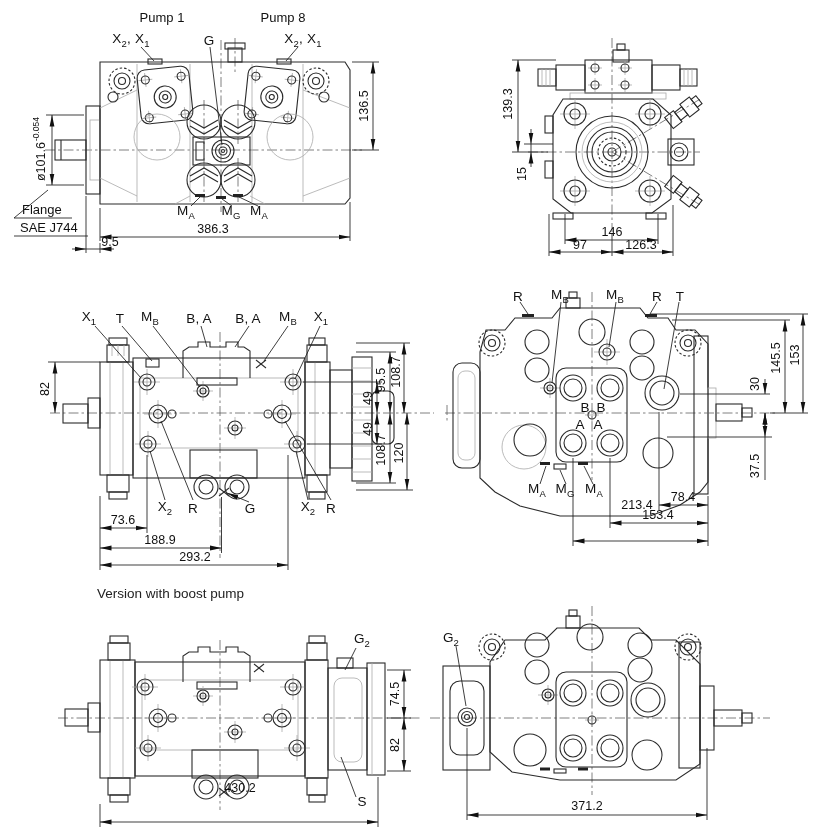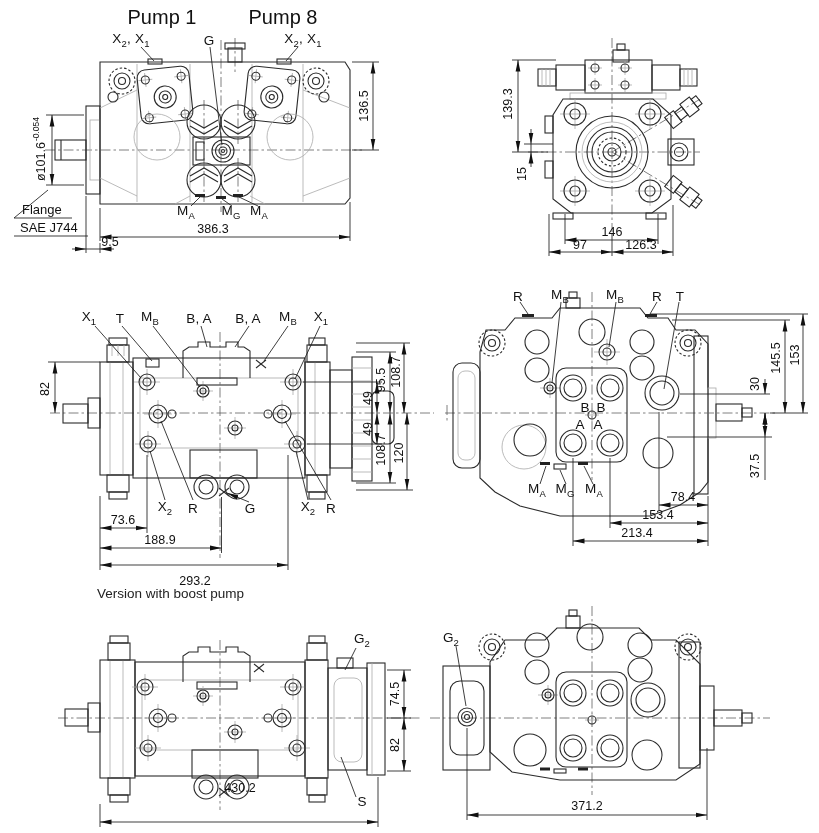--- a/index.html
+++ b/index.html
@@ -10,21 +10,21 @@
   .o{fill:none;stroke:#2b2b2b;stroke-width:1.1;}
   .l{fill:none;stroke:#a9a9a9;stroke-width:0.8;}
   .c{fill:none;stroke:#555;stroke-width:0.75;stroke-dasharray:10 3 2.5 3;}
   .d{fill:none;stroke:#1c1c1c;stroke-width:0.85;}
   .k{fill:none;stroke:#222;stroke-width:3;}
   .hx{stroke-dasharray:2.5 2;}
   
   .lbl{position:absolute;transform:translate(-50%,-50%);font-weight:normal;font-size:13.5px;
        white-space:nowrap;letter-spacing:.2px;}
   .lbl sub,.dim sub{font-size:9.5px;}
-  .txt{position:absolute;transform:translate(-50%,-50%);font-size:20px;white-space:nowrap;}
+  .txt{position:absolute;transform:translate(-50%,-50%);font-size:13px;white-space:nowrap;}
   .dim{position:absolute;transform:translate(-50%,-50%);font-size:12.5px;white-space:nowrap;}
   .rot{transform:translate(-50%,-50%) rotate(-90deg);}
   .cap{position:absolute;font-size:13px;white-space:nowrap;}
   .title{position:absolute;font-size:13.5px;color:#222;white-space:nowrap;}
   .tol{font-size:8.5px;vertical-align:6px;margin-left:1px;}
 </style>
 </head>
 <body>
 
 <div class="sheet">
@@ -585,41 +585,41 @@
 <div class="dim rot" style="left:368px;top:429px">49</div>
 <div class="dim rot" style="left:381px;top:450px">108.7</div>
 <div class="dim rot" style="left:399px;top:453px">120</div>
 <div class="lbl" style="left:165px;top:508px">X<sub>2</sub></div>
 <div class="lbl" style="left:193px;top:508px">R</div>
 <div class="lbl" style="left:250px;top:508px">G</div>
 <div class="lbl" style="left:308px;top:508px">X<sub>2</sub></div>
 <div class="lbl" style="left:331px;top:508px">R</div>
 <div class="dim" style="left:123px;top:520px">73.6</div>
 <div class="dim" style="left:160px;top:540px">188.9</div>
-<div class="dim" style="left:195px;top:581px">293.2</div>
+<div class="dim" style="left:195px;top:557px">293.2</div>
 
 <div class="lbl" style="left:518px;top:296px">R</div>
 <div class="lbl" style="left:560px;top:296px">M<sub>B</sub></div>
 <div class="lbl" style="left:615px;top:296px">M<sub>B</sub></div>
 <div class="lbl" style="left:657px;top:296px">R</div>
 <div class="lbl" style="left:680px;top:296px">T</div>
 <div class="lbl" style="left:585px;top:407px">B</div>
 <div class="lbl" style="left:601px;top:407px">B</div>
 <div class="lbl" style="left:580px;top:424px">A</div>
 <div class="lbl" style="left:598px;top:424px">A</div>
 <div class="lbl" style="left:537px;top:490px">M<sub>A</sub></div>
 <div class="lbl" style="left:565px;top:490px">M<sub>G</sub></div>
 <div class="lbl" style="left:594px;top:490px">M<sub>A</sub></div>
 <div class="dim rot" style="left:755px;top:384px">30</div>
 <div class="dim rot" style="left:776px;top:358px">145.5</div>
 <div class="dim rot" style="left:795px;top:355px">153</div>
 <div class="dim rot" style="left:755px;top:466px">37.5</div>
 <div class="dim" style="left:683px;top:497px">78.4</div>
 <div class="dim" style="left:658px;top:515px">153.4</div>
-<div class="dim" style="left:637px;top:533px">213.4</div>
+<div class="dim" style="left:637px;top:505px">213.4</div>
 
 <div class="title" style="left:97px;top:586px">Version with boost pump</div>
 
 <div class="lbl" style="left:362px;top:640px">G<sub>2</sub></div>
 <div class="lbl" style="left:362px;top:801px">S</div>
 <div class="dim rot" style="left:395px;top:694px">74.5</div>
 <div class="dim rot" style="left:395px;top:745px">82</div>
 <div class="dim" style="left:240px;top:788px">430.2</div>
 
 <div class="lbl" style="left:451px;top:639px">G<sub>2</sub></div>

